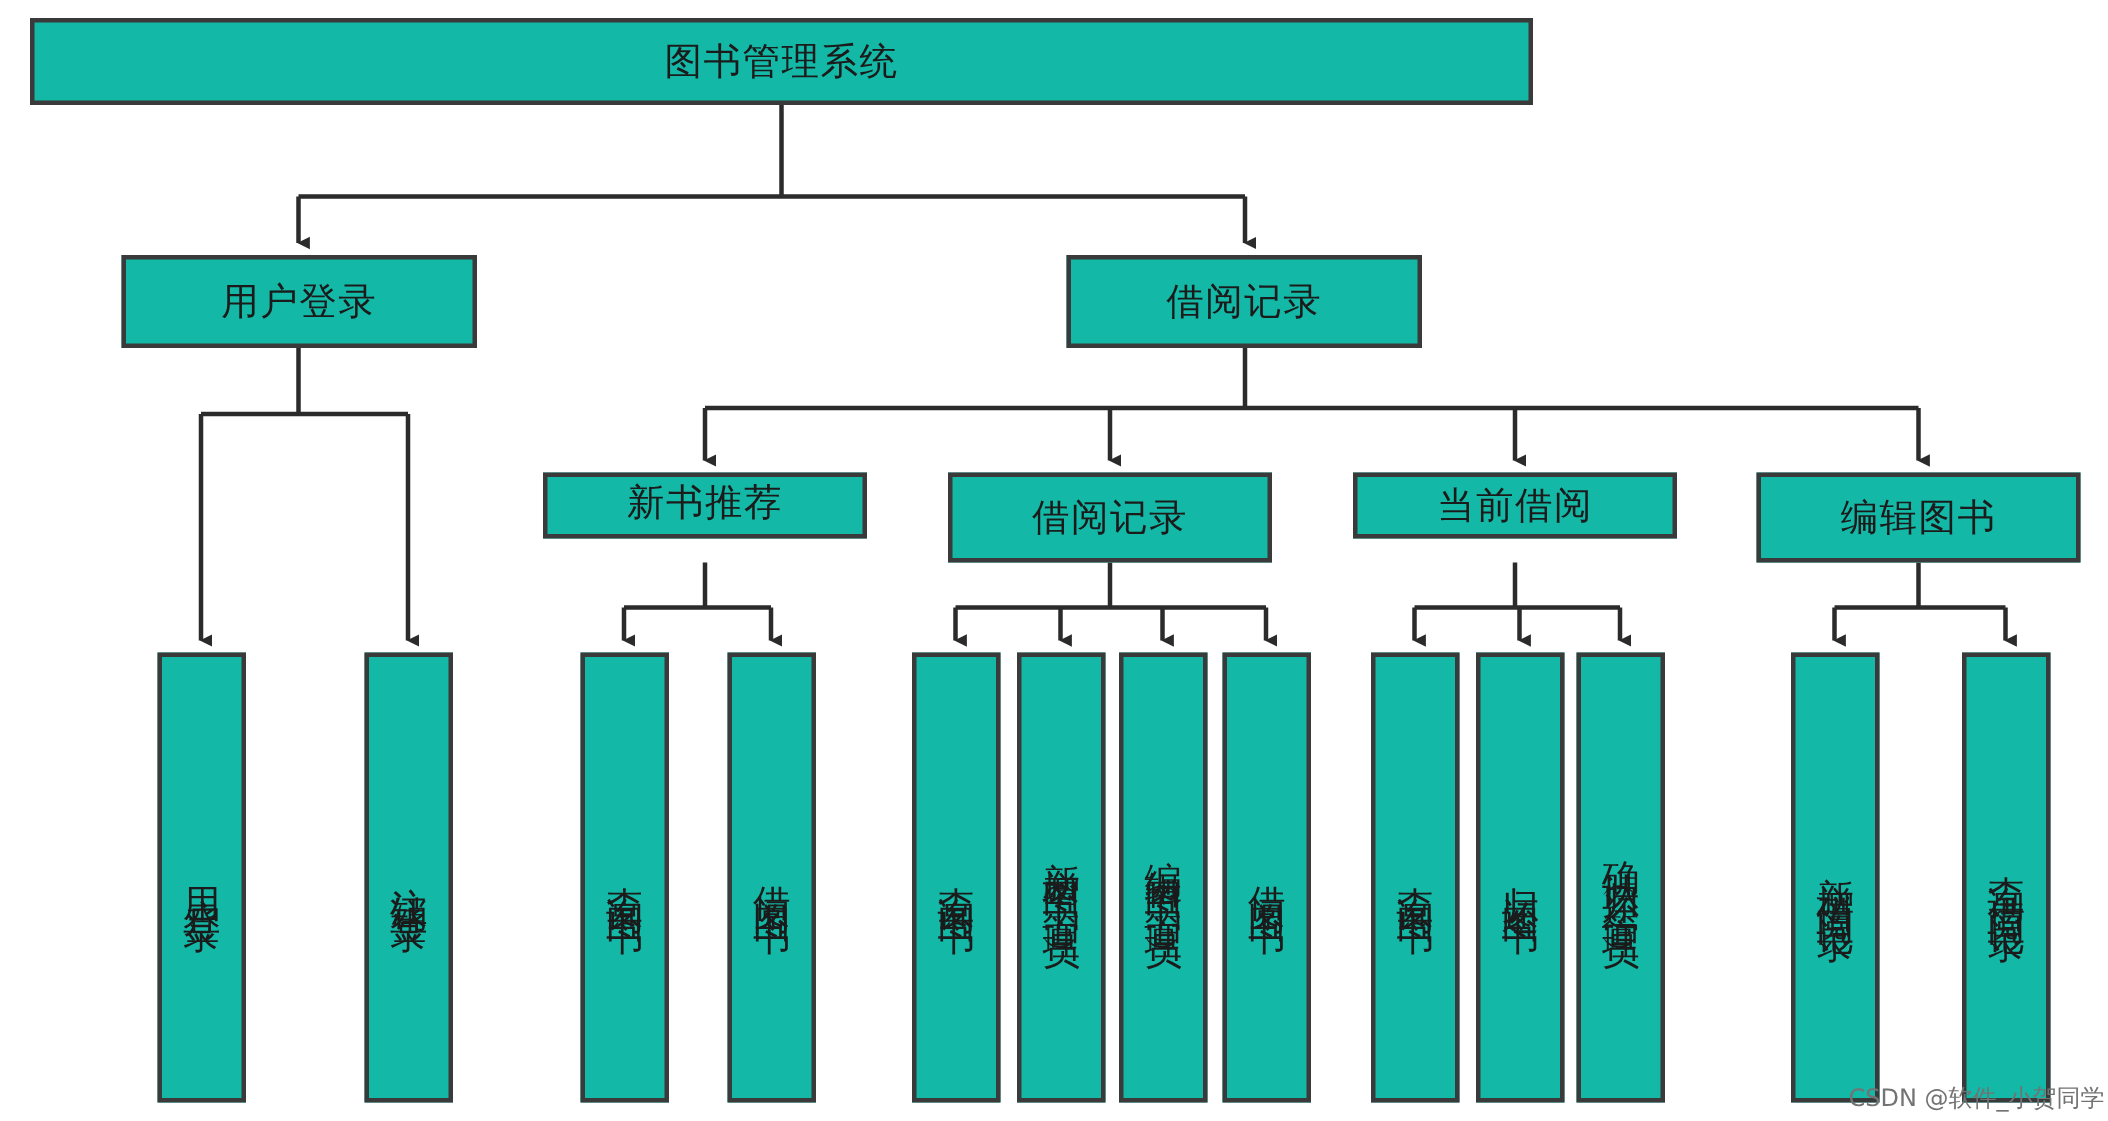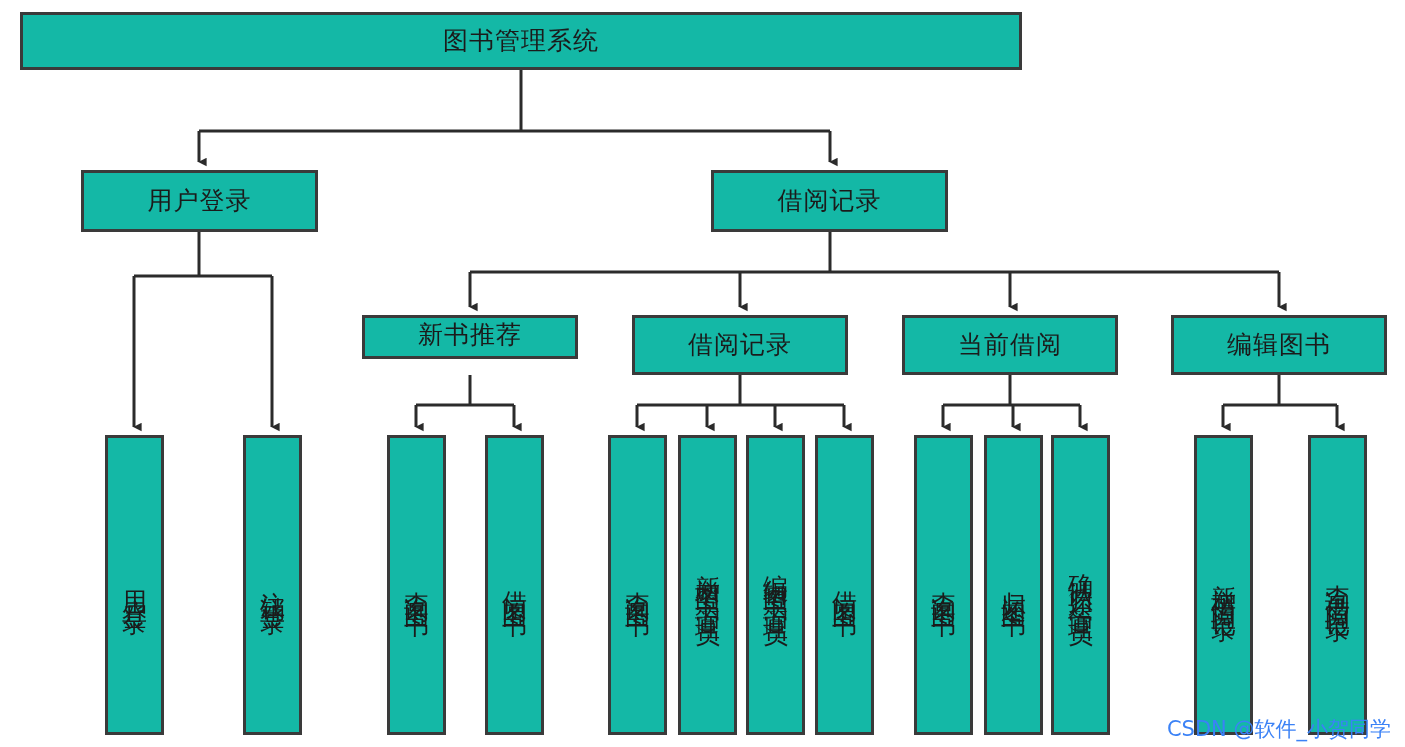--- a/index.html
+++ b/index.html
@@ -58,24 +58,24 @@
   .node.v .lbl {
     writing-mode: vertical-rl;
     text-orientation: upright;
     font-size: 25px;
     line-height: 1;
     letter-spacing: 7px;
     text-align: center;
   }
   .watermark {
     position: absolute;
-    right: 14px;
+    right: 2px;
     bottom: 4px;
-    font-size: 21px;
-    color: #3b82f6;
+    font-size: 16px;
+    color: #737373;
     white-space: nowrap;
     font-family: "DejaVu Sans", "Liberation Sans", sans-serif;
   }
 </style>
 </head>
 <body>
 
 <div id="canvas">
 
   <svg id="edges" viewBox="0 0 1405 747" xmlns="http://www.w3.org/2000/svg">
@@ -138,21 +138,21 @@
   <div class="node h" style="left:711px; top:170px; width:237px; height:62px;">
     <span class="lbl">借阅记录</span>
   </div>
 
   <div class="node h" style="left:362px; top:315px; width:216px; height:44px;font-family:Liberation Mono, monospace;">
     <span class="lbl">新书推荐</span>
   </div>
   <div class="node h" style="left:632px; top:315px; width:216px; height:60px;">
     <span class="lbl">借阅记录</span>
   </div>
-  <div class="node h" style="left:902px; top:315px; width:216px; height:60px;">
+  <div class="node h" style="left:902px; top:315px; width:216px; height:44px;">
     <span class="lbl">当前借阅</span>
   </div>
   <div class="node h" style="left:1171px; top:315px; width:216px; height:60px;">
     <span class="lbl">编辑图书</span>
   </div>
 
   <div class="node v" style="left:105px; top:435px; width:59px; height:300px;">
     <span class="lbl">用户登录</span>
   </div>
   <div class="node v" style="left:243px; top:435px; width:59px; height:300px;">

